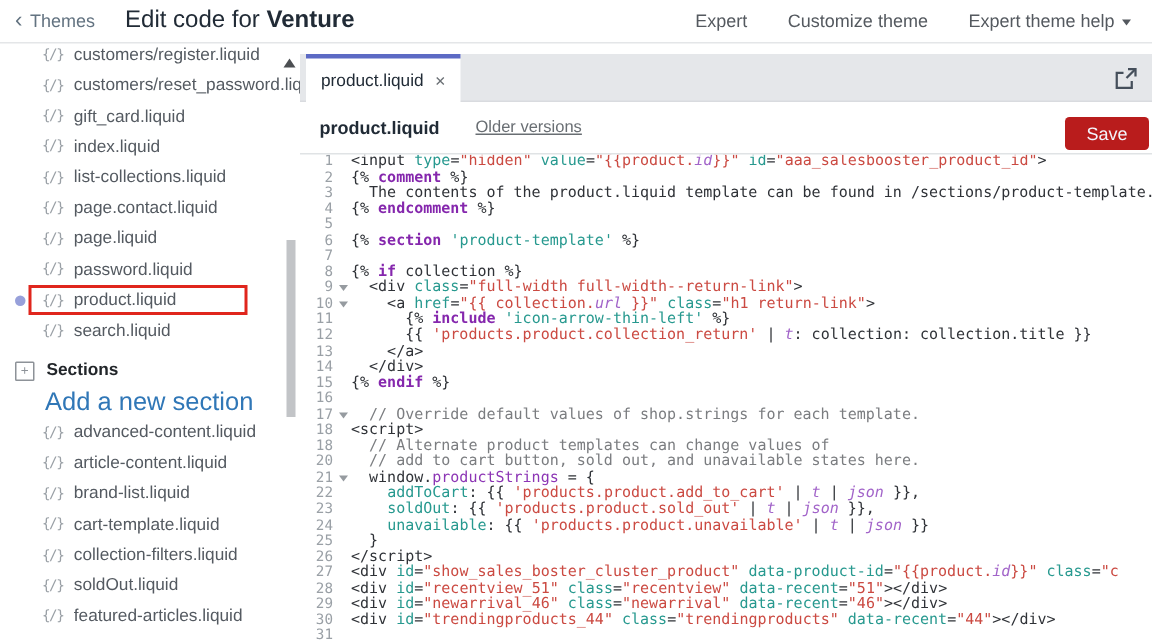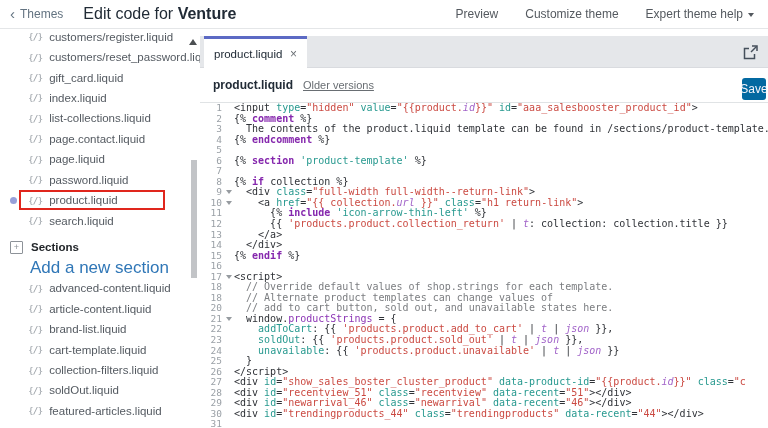--- a/index.html
+++ b/index.html
@@ -47,22 +47,22 @@
        border-top:3px solid #5c6ac4;box-sizing:border-box;display:flex;align-items:center;
        padding:0 10px;font-size:11.5px;color:#212b36;cursor:pointer;}
   .tab .close{margin-left:auto;color:#6b7075;font-size:12px;cursor:pointer;}
   .expand{position:absolute;right:10px;top:9px;cursor:pointer;}
 
   
   .code-header{position:absolute;left:200px;right:0;top:68px;height:35px;background:#fff;
                border-bottom:1px solid #e0e3e5;box-sizing:border-box;display:flex;
                align-items:center;padding-left:13px;z-index:6;}
   .file-title{font-weight:bold;font-size:12px;color:#212b36;}
-  .older{margin-left:10px;font-size:11px;color:#696e73;text-decoration:underline;cursor:pointer;}
-  .savebtn{position:absolute;right:2px;top:10px;width:24px;height:22px;background:#0369a1;
+  .older{margin-left:24px;font-size:11px;color:#696e73;text-decoration:underline;cursor:pointer;}
+  .savebtn{position:absolute;right:2px;top:10px;width:56px;height:22px;background:#b91c1c;
            color:#f3f4fb;font-size:12px;border:none;border-radius:3px;display:flex;
            align-items:center;justify-content:center;}
 
   
   .code-area{position:absolute;left:200px;right:0;top:103px;bottom:0;overflow:hidden;
              font-family:"DejaVu Sans Mono",monospace;font-size:10px;line-height:10.55px;}
   .gutter{position:absolute;left:0;top:0;width:34px;}
   .ln{height:10.55px;width:22px;text-align:right;color:#9aa0a6;font-size:9.5px;position:relative;}
   .fold{position:absolute;right:-10px;top:3px;width:0;height:0;border-left:3.5px solid transparent;
         border-right:3.5px solid transparent;border-top:4.5px solid #969ba0;}
@@ -81,21 +81,21 @@
 
 <div class="header">
   <div class="back">
     <span class="chev">‹</span>
     <span>Themes</span>
   </div>
   <div class="crumb-title">
     <span>Edit code for </span><b>Venture</b>
   </div>
   <div class="hactions">
-    <span class="act">Preview</span>
+    <span class="act">Expert</span>
     <span class="act">Customize theme</span>
     <span class="act"><span>Expert theme help</span><span class="caret"></span></span>
   </div>
 </div>
 
 <div class="sidebar">
   <div class="side-list" id="tpl-list">
       <div class="srow">
         <span class="glyph">{/}</span>
         <span>customers/register.liquid</span>
@@ -243,22 +243,22 @@
       <div class="cl"></div>
       <div class="cl"><span class="tk-p">{% </span><span class="tk-k">if</span><span class="tk-p"> collection %}</span></div>
       <div class="cl"><span class="tk-p">  &lt;div </span><span class="tk-a">class</span><span class="tk-p">=</span><span class="tk-s">"full-width full-width--return-link"</span><span class="tk-p">&gt;</span></div>
       <div class="cl"><span class="tk-p">    &lt;a </span><span class="tk-a">href</span><span class="tk-p">=</span><span class="tk-s">"{{ collection.</span><span class="tk-v">url</span><span class="tk-s"> }}"</span><span class="tk-p"> </span><span class="tk-a">class</span><span class="tk-p">=</span><span class="tk-s">"h1 return-link"</span><span class="tk-p">&gt;</span></div>
       <div class="cl"><span class="tk-p">      {% </span><span class="tk-k">include</span><span class="tk-p"> </span><span class="tk-a">'icon-arrow-thin-left'</span><span class="tk-p"> %}</span></div>
       <div class="cl"><span class="tk-p">      {{ </span><span class="tk-s">'products.product.collection_return'</span><span class="tk-p"> | </span><span class="tk-v">t</span><span class="tk-p">: collection: collection.title }}</span></div>
       <div class="cl"><span class="tk-p">    &lt;/a&gt;</span></div>
       <div class="cl"><span class="tk-p">  &lt;/div&gt;</span></div>
       <div class="cl"><span class="tk-p">{% </span><span class="tk-k">endif</span><span class="tk-p"> %}</span></div>
       <div class="cl"></div>
+      <div class="cl"><span class="tk-c">  // Override default values of shop.strings for each template.</span></div>
       <div class="cl"><span class="tk-p">&lt;script&gt;</span></div>
-      <div class="cl"><span class="tk-c">  // Override default values of shop.strings for each template.</span></div>
       <div class="cl"><span class="tk-c">  // Alternate product templates can change values of</span></div>
       <div class="cl"><span class="tk-c">  // add to cart button, sold out, and unavailable states here.</span></div>
       <div class="cl"><span class="tk-p">  window.</span><span class="tk-pr">productStrings</span><span class="tk-p"> = {</span></div>
       <div class="cl"><span class="tk-p">    </span><span class="tk-a">addToCart</span><span class="tk-p">: {{ </span><span class="tk-s">'products.product.add_to_cart'</span><span class="tk-p"> | </span><span class="tk-v">t</span><span class="tk-p"> | </span><span class="tk-v">json</span><span class="tk-p"> }},</span></div>
       <div class="cl"><span class="tk-p">    </span><span class="tk-a">soldOut</span><span class="tk-p">: {{ </span><span class="tk-s">'products.product.sold_out'</span><span class="tk-p"> | </span><span class="tk-v">t</span><span class="tk-p"> | </span><span class="tk-v">json</span><span class="tk-p"> }},</span></div>
       <div class="cl"><span class="tk-p">    </span><span class="tk-a">unavailable</span><span class="tk-p">: {{ </span><span class="tk-s">'products.product.unavailable'</span><span class="tk-p"> | </span><span class="tk-v">t</span><span class="tk-p"> | </span><span class="tk-v">json</span><span class="tk-p"> }}</span></div>
       <div class="cl"><span class="tk-p">  }</span></div>
       <div class="cl"><span class="tk-p">&lt;/script&gt;</span></div>
       <div class="cl"><span class="tk-p">&lt;div </span><span class="tk-a">id</span><span class="tk-p">=</span><span class="tk-s">"show_sales_boster_cluster_product"</span><span class="tk-p"> </span><span class="tk-a">data-product-id</span><span class="tk-p">=</span><span class="tk-s">"{{product.</span><span class="tk-v">id</span><span class="tk-s">}}"</span><span class="tk-p"> </span><span class="tk-a">class</span><span class="tk-p">=</span><span class="tk-s">"c</span></div>
       <div class="cl"><span class="tk-p">&lt;div </span><span class="tk-a">id</span><span class="tk-p">=</span><span class="tk-s">"recentview_51"</span><span class="tk-p"> </span><span class="tk-a">class</span><span class="tk-p">=</span><span class="tk-s">"recentview"</span><span class="tk-p"> </span><span class="tk-a">data-recent</span><span class="tk-p">=</span><span class="tk-s">"51"</span><span class="tk-p">&gt;&lt;/div&gt;</span></div>

